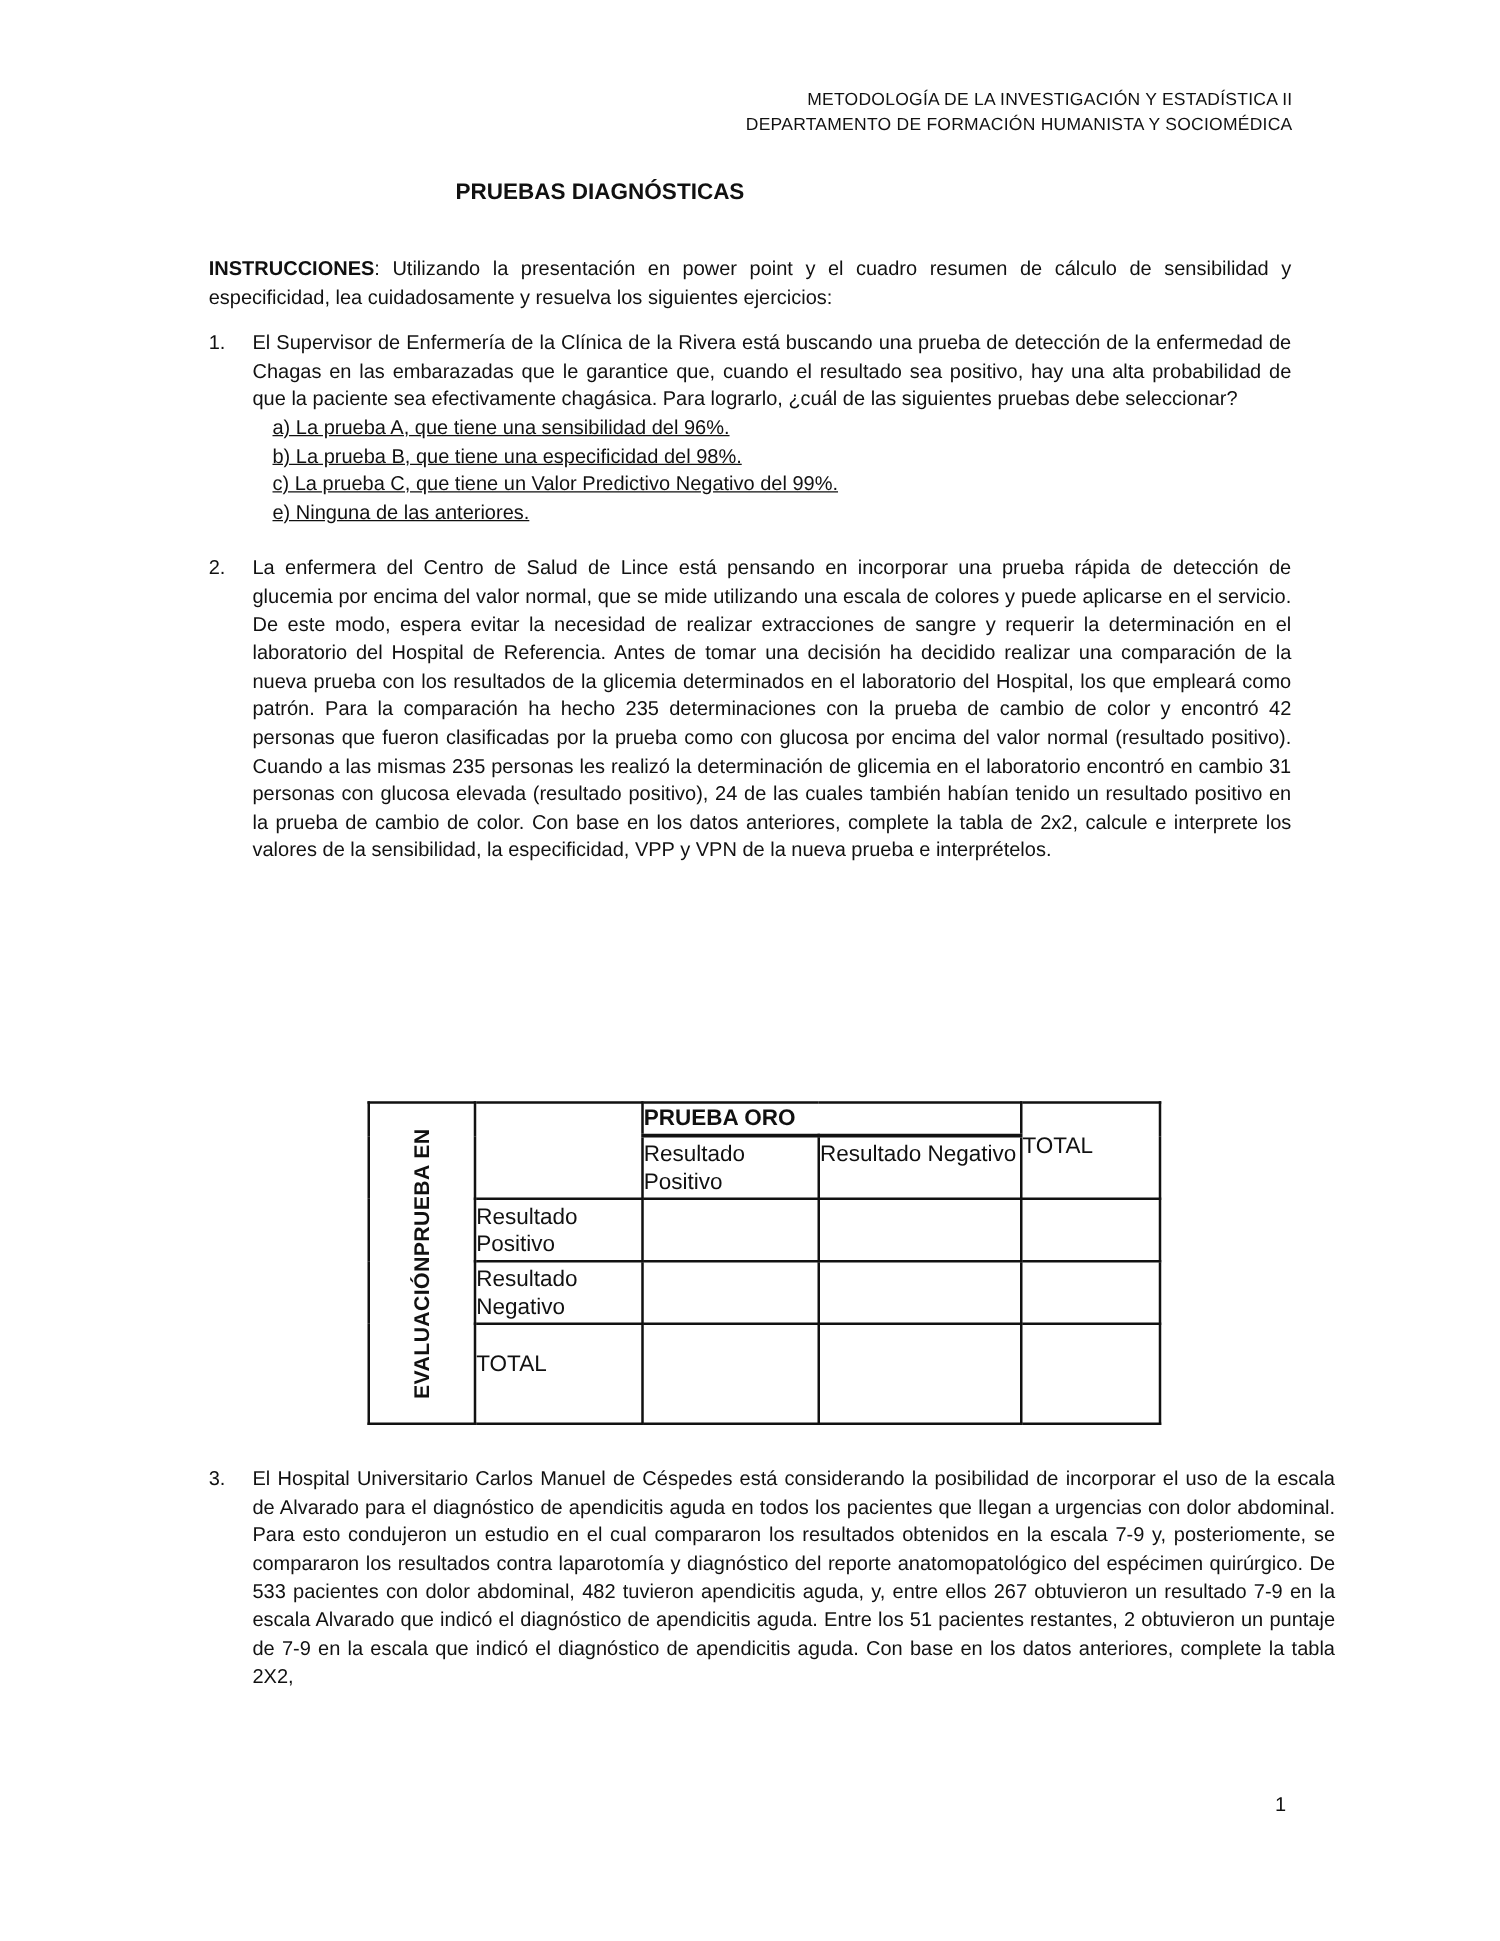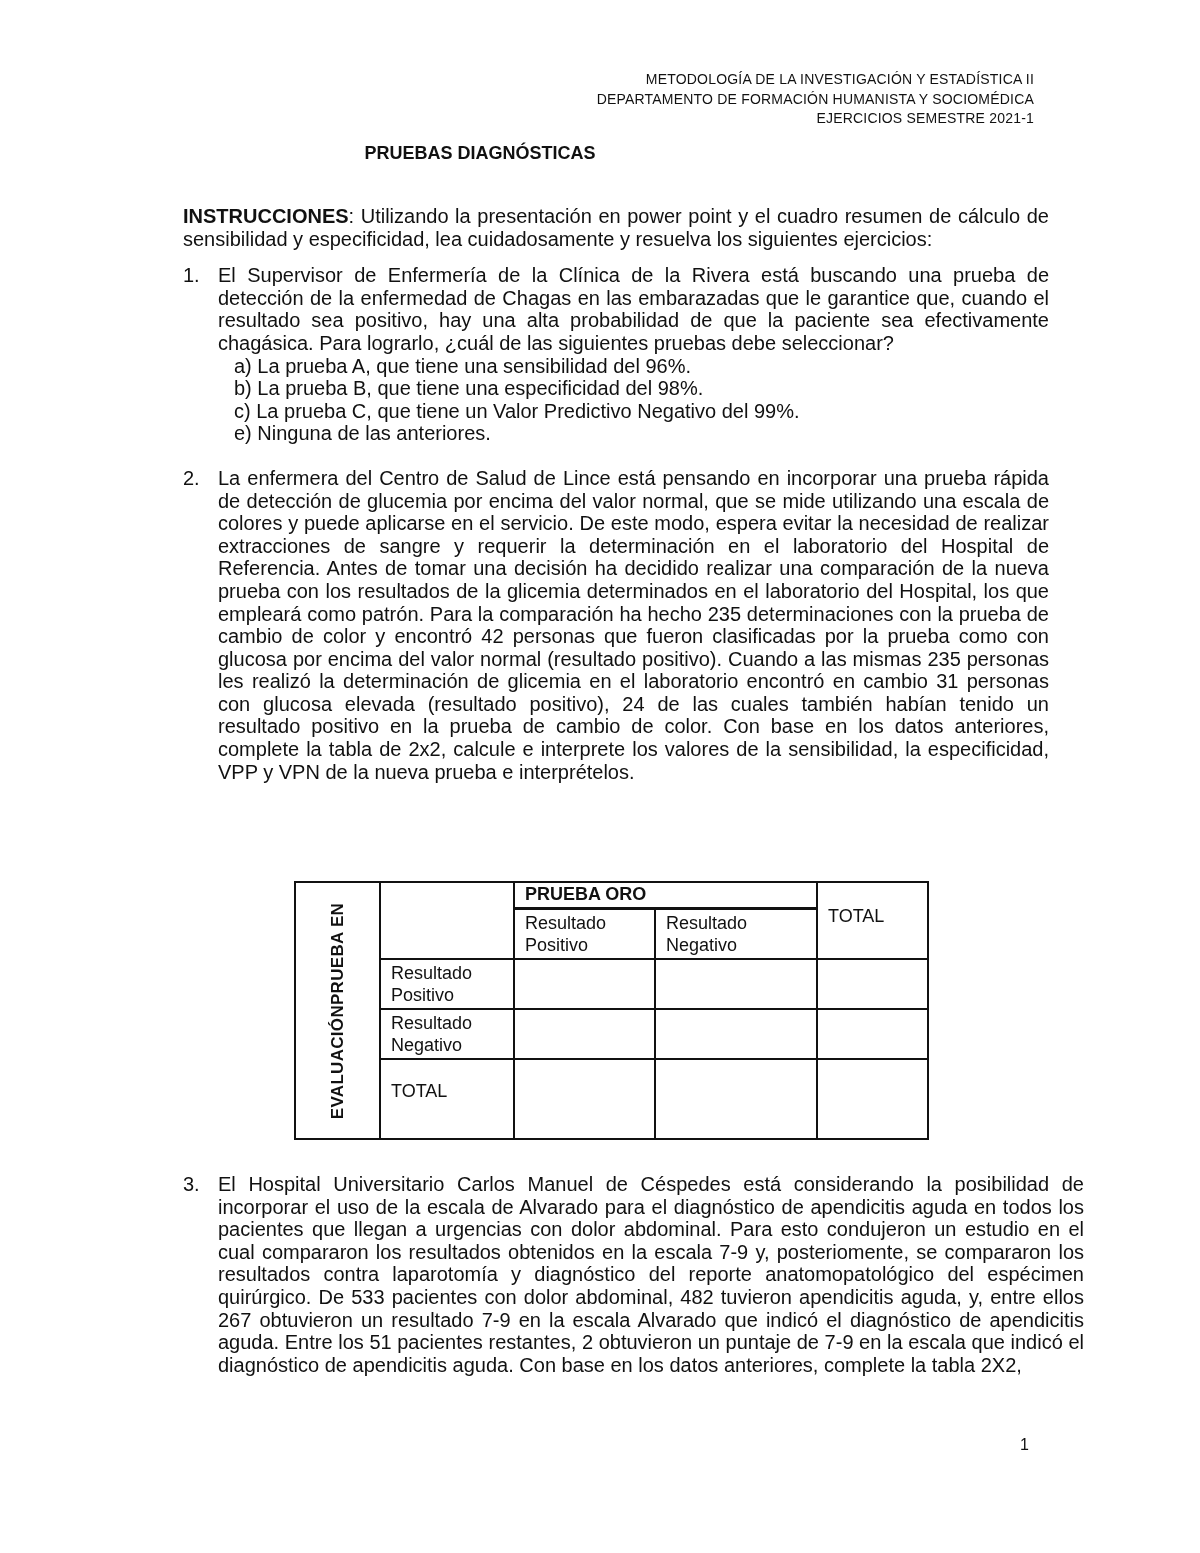--- a/index.html
+++ b/index.html
@@ -3,49 +3,48 @@
 <meta charset="utf-8">
 <style>
   html, body { margin: 0; padding: 0; background: #ffffff; }
   body { width: 1200px; height: 1553px; position: relative; overflow: hidden;
          font-family: "Liberation Sans", sans-serif; color: #111; }
   .header { position: absolute; right: 166px; top: 70px; text-align: right;
             font-size: 14px; line-height: 19.5px; letter-spacing: 0.2px; }
   .title { position: absolute; left: 0; width: 960px; top: 143px; text-align: center;
            font-weight: bold; font-size: 18px; }
   .content { position: absolute; left: 167px; top: 205px; width: 866px;
-             font-size: 20px; line-height: 22.6px; margin-left: 16px; }
+             font-size: 16px; line-height: 22.6px; }
   .justify { text-align: justify; margin: 0; }
   .instr { margin: 0 0 14px 0; }
   .instr b { font-weight: bold; }
   ol.ex { list-style: none; margin: 0; padding: 0; }
   .ex-item { position: relative; padding-left: 35px; margin: 0 0 22px 0; }
   .ex-num { position: absolute; left: 0; top: 0; }
   .opts { list-style: none; margin: 0; padding: 0 0 0 16px; }
-  .opts li { margin: 0; }
+  .opts li { margin: 0; text-decoration: underline; }
   .tbl-wrap { position: absolute; left: 294px; top: 881px; width: 633px; height: 244px; }
   table.t2 { border-collapse: collapse; width: 633px; height: 244px; font-size: 18px;
              line-height: 22px; table-layout: fixed; }
-  table.t2 td { border: 2px solid #111; vertical-align: top; padding: 2px 10px; }
+  table.t2 td { border: 2px solid #111; vertical-align: top; padding: 2px 0; }
   .vert { width: 64px; padding: 0 !important; position: relative; }
   .vert span { position: absolute; left: 50%; top: 50%; transform: translate(-50%,-50%) rotate(-90deg);
                white-space: nowrap; font-weight: bold; font-size: 17px; letter-spacing: 0.3px; }
   .hdr-gold { font-weight: bold; border-bottom: 3px solid #111 !important; height: 20px; padding-top: 0 !important; }
   .total-col { padding-top: 22px !important; }
   .mid-v { padding-top: 20px !important; }
   .thick-top td { border-top: 3px solid #111; }
   .page-num { position: absolute; left: 1020px; top: 1436px; font-size: 16px; }
 </style>
 </head>
 <body>
 
 <div class="header">
   <div>METODOLOGÍA DE LA INVESTIGACIÓN Y ESTADÍSTICA II</div>
   <div>DEPARTAMENTO DE FORMACIÓN HUMANISTA Y SOCIOMÉDICA</div>
-  <div>EJERCICIOS SEMESTRE 2021-1</div>
 </div>
 
 <div class="title">PRUEBAS DIAGNÓSTICAS</div>
 
 <div class="content">
   <p class="justify instr"><b>INSTRUCCIONES</b><span>: Utilizando la presentación en power point y el cuadro resumen de cálculo de sensibilidad y especificidad, lea cuidadosamente y resuelva los siguientes ejercicios:</span></p>
 
   <ol class="ex">
     <li class="ex-item">
       <span class="ex-num">1.</span>

